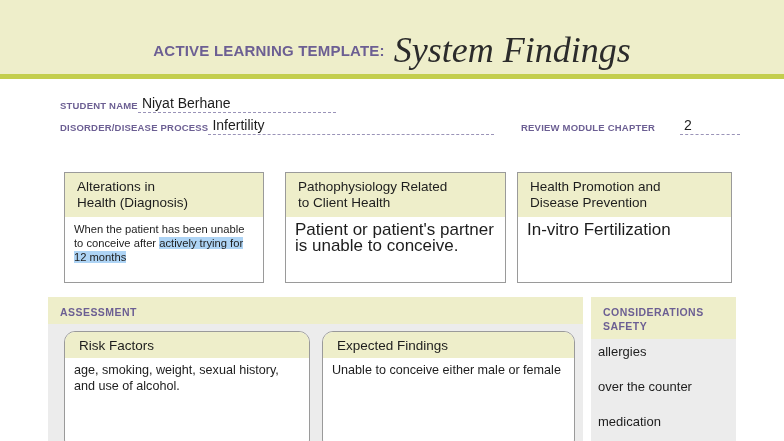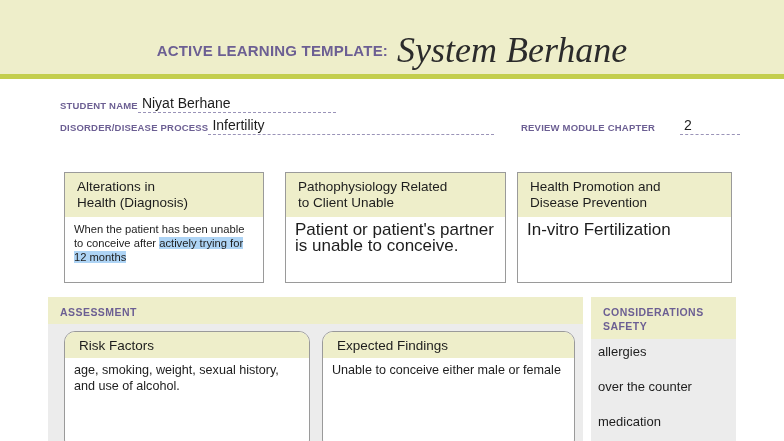--- a/index.html
+++ b/index.html
@@ -224,21 +224,21 @@
     margin-bottom: 19px;
   }
 </style>
 </head>
 <body>
 
 <div class="header-band"></div>
 <div class="header-rule"></div>
 <div class="header-inner">
   <span class="alt-label">ACTIVE LEARNING TEMPLATE:</span>
-  <span class="big-title">System Berhane</span>
+  <span class="big-title">System Findings</span>
 </div>
 
 <div class="id-area">
 
   <div class="id-row r1">
     <span class="field-label">STUDENT NAME</span>
     <span class="field-fill fill-name">Niyat Berhane</span>
   </div>
 
   <div class="id-row r2">
@@ -259,21 +259,21 @@
     <div class="card-head two">
       <div>Alterations in</div>
       <div>Health (Diagnosis)</div>
     </div>
     <div class="card-body small"><span>When the patient has been unable to conceive after </span><span class="sel">actively trying for 12 months</span></div>
   </div>
 
   <div class="card c2">
     <div class="card-head two">
       <div>Pathophysiology Related</div>
-      <div>to Client Unable</div>
+      <div>to Client Health</div>
     </div>
     <div class="card-body">Patient or patient's partner is unable to conceive.</div>
   </div>
 
   <div class="card c3">
     <div class="card-head two">
       <div>Health Promotion and</div>
       <div>Disease Prevention</div>
     </div>
     <div class="card-body">In-vitro Fertilization</div>

